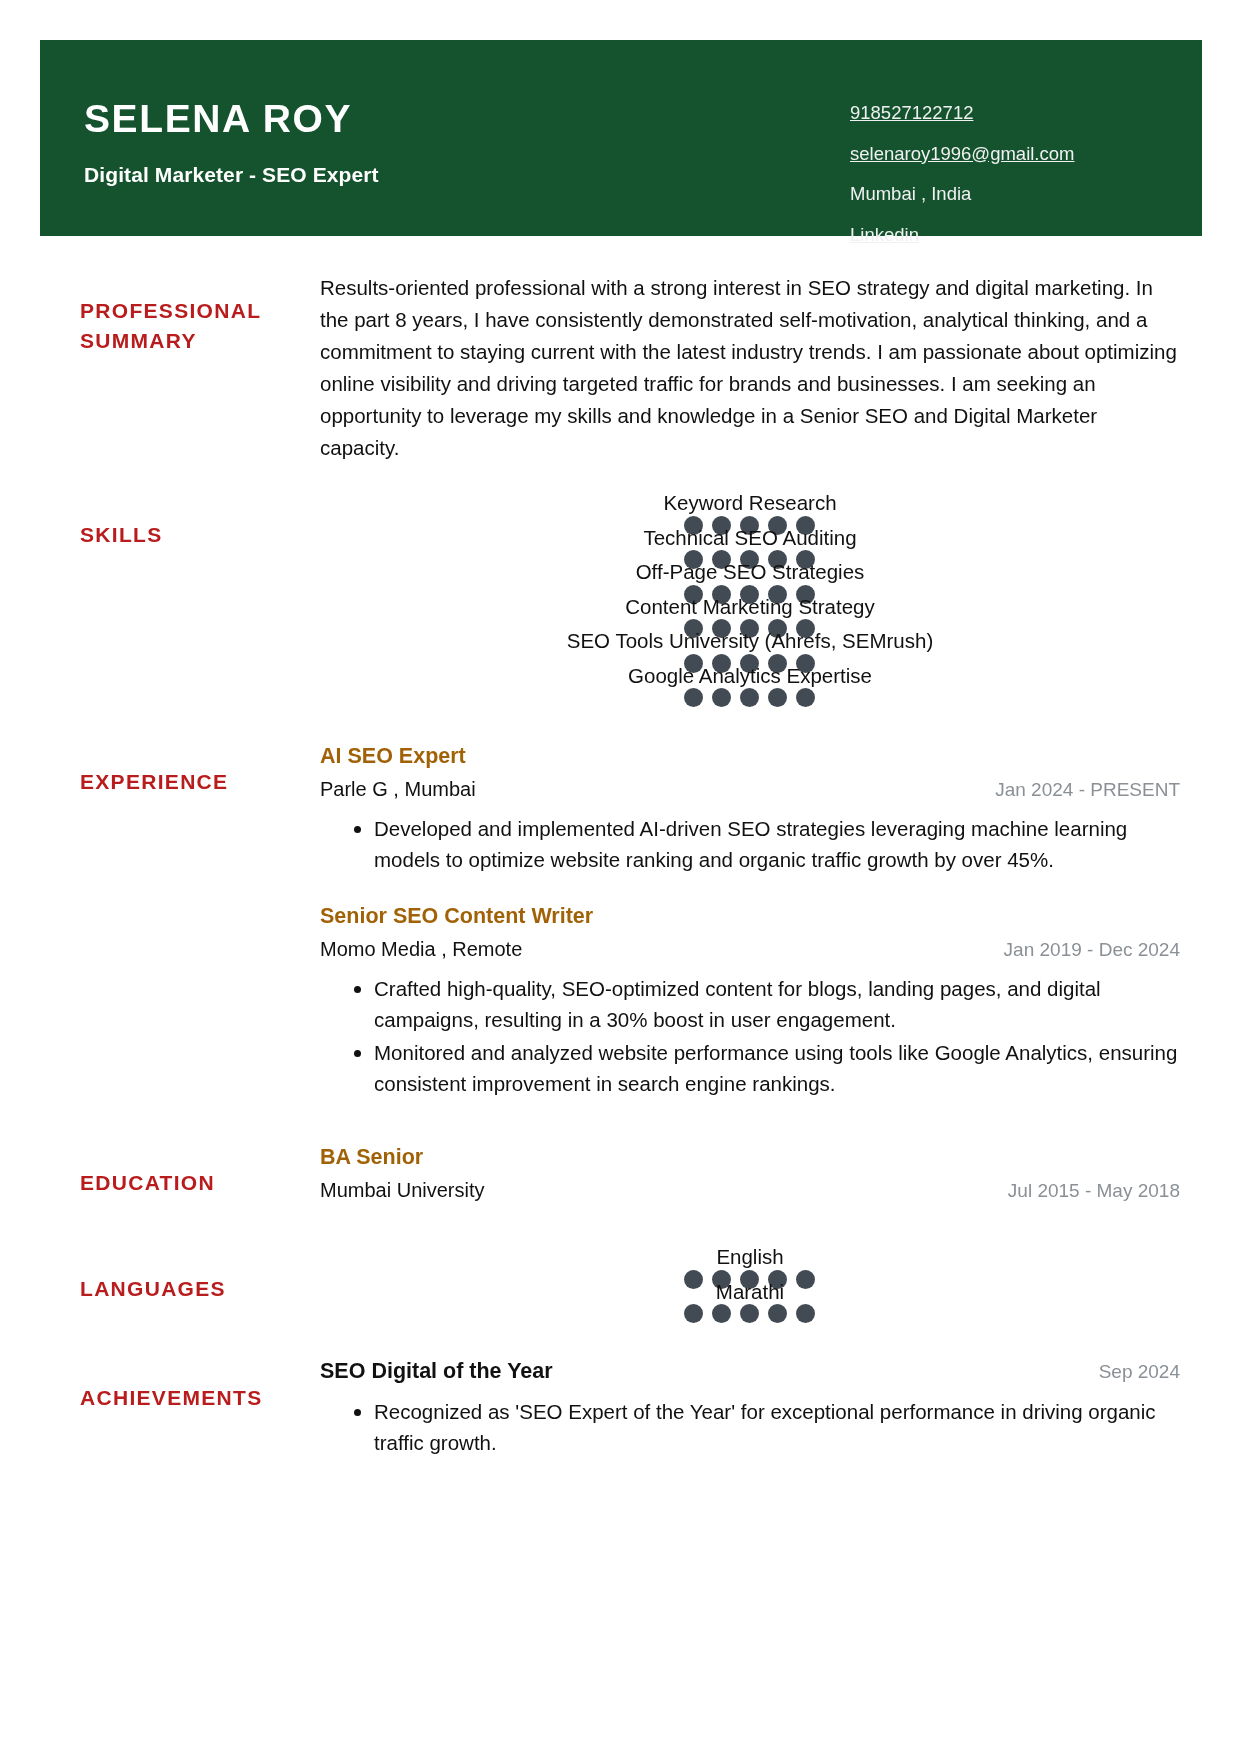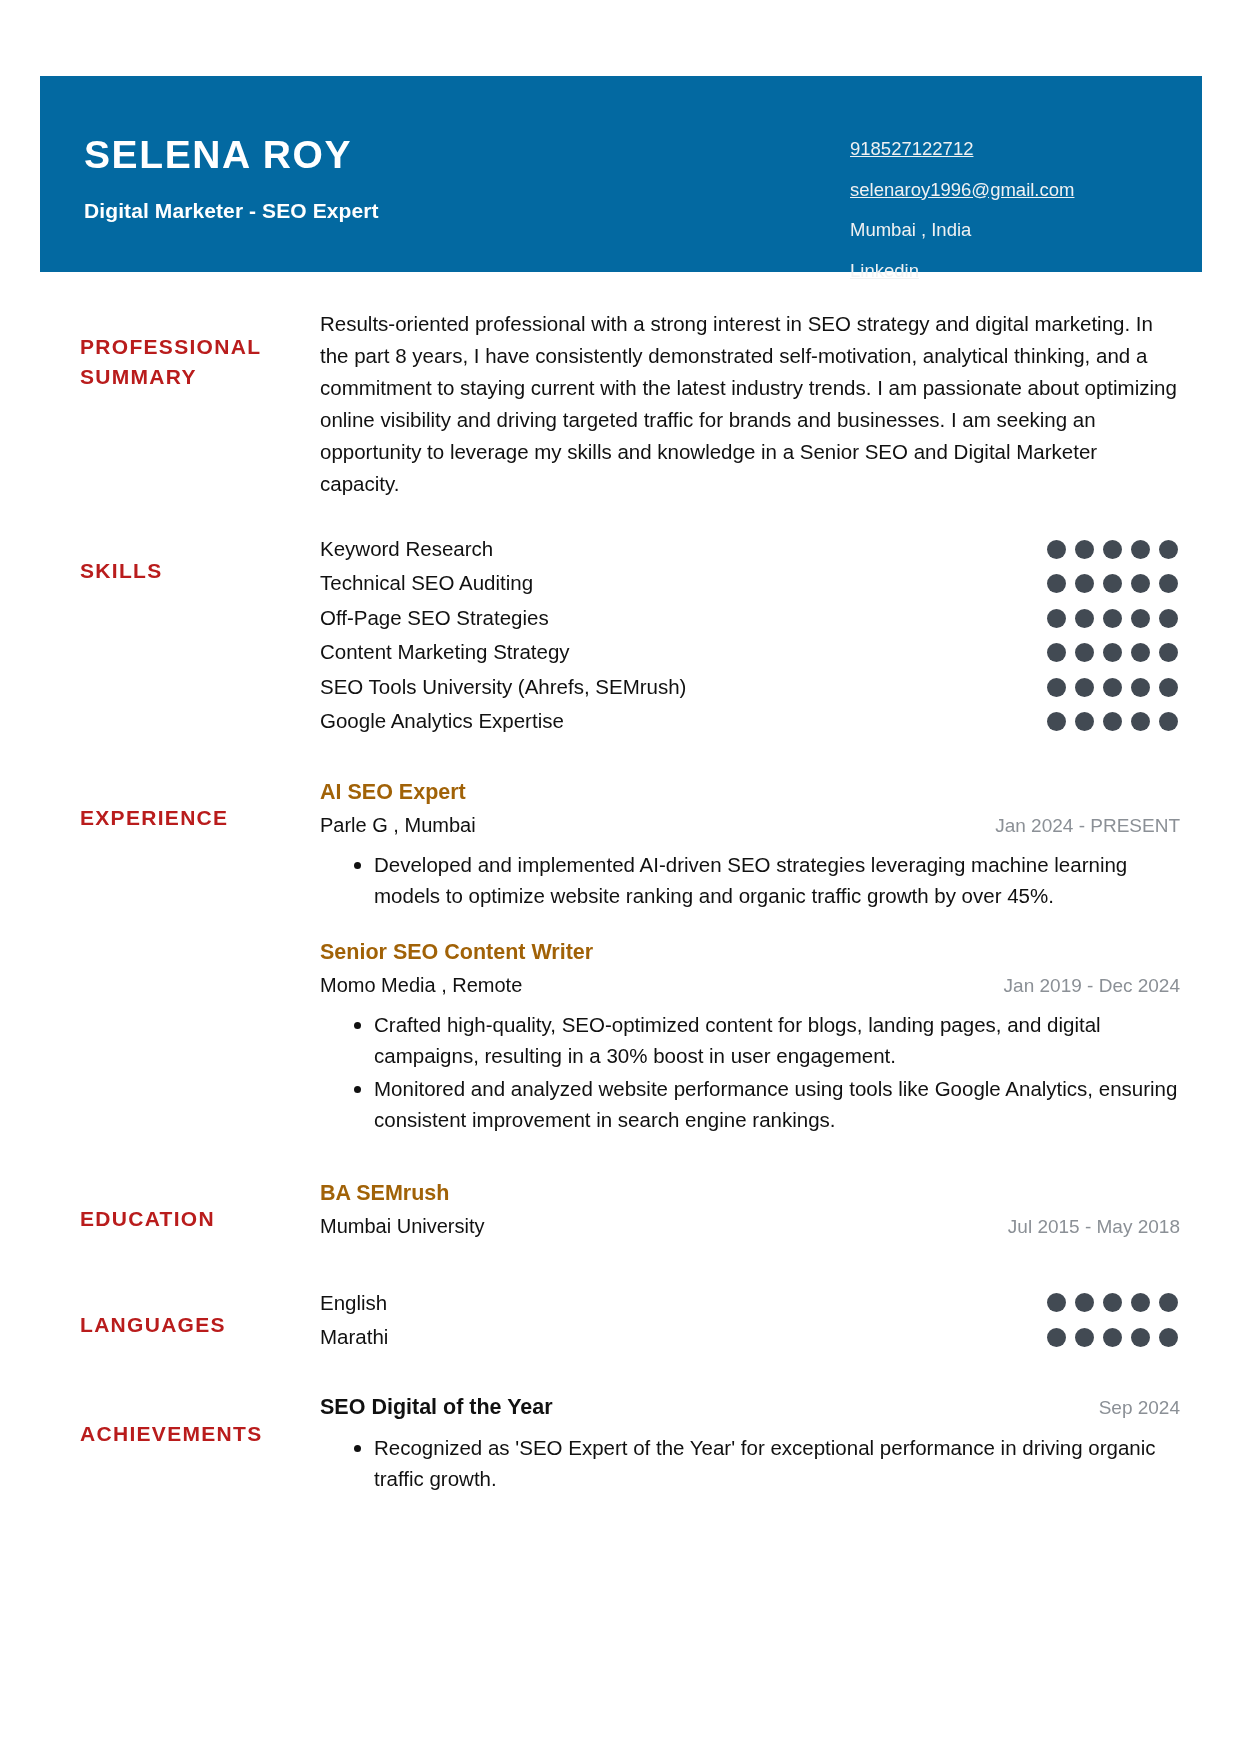--- a/index.html
+++ b/index.html
@@ -12,27 +12,26 @@
   .page {
     position: relative;
     width: 1242px;
     height: 1756px;
     background: #ffffff;
     padding: 40px;
   }
 
   
   .header {
-    background: #0369a1;
+    background: #14532d;
     height: 196px;
     padding: 44px 52px 0 44px;
     display: flex;
     justify-content: space-between;
     align-items: flex-start;
-    margin-top: 36px;
   }
   .header-left { padding-top: 14px; }
   .name {
     color: #ffffff;
     font-size: 39px;
     font-weight: bold;
     letter-spacing: 1.6px;
     line-height: 1.1;
   }
   .job-title {
@@ -86,22 +85,23 @@
     line-height: 1.56;
     color: #111111;
     text-align: left;
   }
 
   
   .skills-sec { padding-top: 32px; }
   .rating-row {
     display: flex;
     align-items: center;
-    justify-content: space-between;
+    justify-content: center;
     height: 34.5px;
+    flex-direction: column;
   }
   .rating-name {
     font-size: 20.5px;
     color: #111111;
     line-height: 1.2;
   }
   .dots { display: flex; gap: 9px; flex: 0 0 auto; padding-right: 2px; }
   .dot {
     width: 19px;
     height: 19px;
@@ -300,21 +300,21 @@
               <li>Monitored and analyzed website performance using tools like Google Analytics, ensuring consistent improvement in search engine rankings.</li>
             </ul>
           </div>
         </div>
     </div>
 
     <div class="section edu-sec">
       <div class="section-label">EDUCATION</div>
       <div class="section-body" id="education-body">
           <div class="job">
-            <div class="job-role">BA SEMrush</div>
+            <div class="job-role">BA Senior</div>
             <div class="job-meta">
               <div class="job-company">Mumbai University</div>
               <div class="job-dates">Jul 2015 - May 2018</div>
             </div>
           </div>
         </div>
     </div>
 
     <div class="section lang-sec">
       <div class="section-label">LANGUAGES</div>

